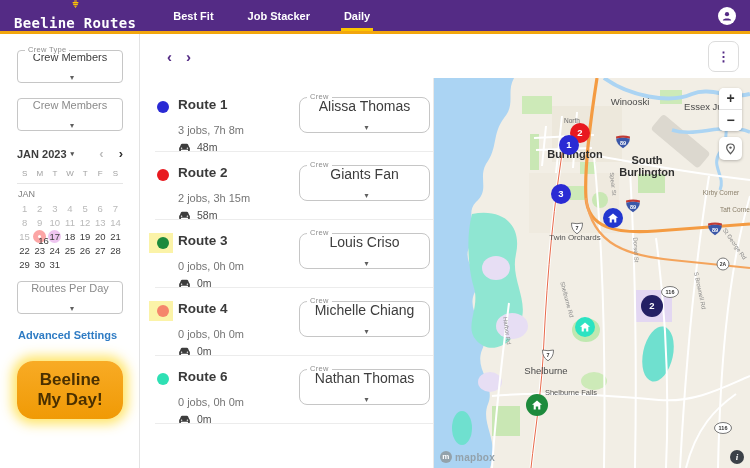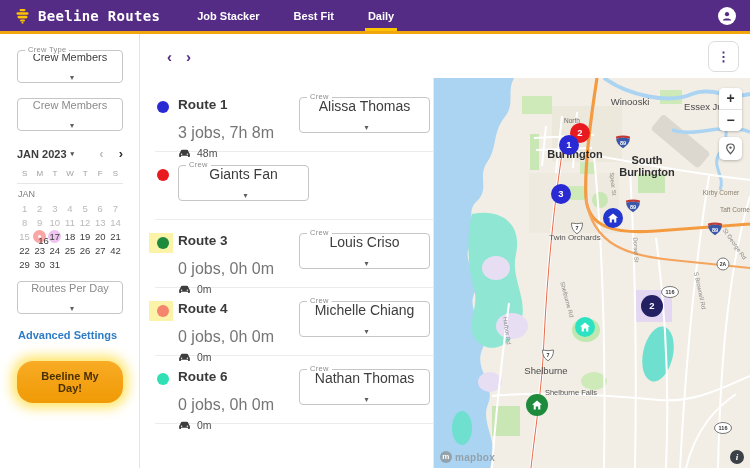--- a/index.html
+++ b/index.html
@@ -3,21 +3,21 @@
 <meta charset="utf-8">
 <style>
   * { margin:0; padding:0; box-sizing:border-box; }
   html,body { width:750px; height:468px; overflow:hidden; background:#fff;
     font-family:"Liberation Sans", sans-serif; }
   .app { width:750px; height:468px; display:flex; flex-direction:column; }
 
   
   header { height:34px; background:#542b85; border-bottom:3px solid #f2a60d;
     display:flex; align-items:stretch; padding:0 14px; flex:none; }
-  .logo { display:flex; align-items:center; gap:7px; margin-right:34px; }
+  .logo { display:flex; align-items:center; gap:7px; margin-right:34px;flex-direction:column; }
   .logo-text { color:#fff; font-weight:bold; font-size:14px; letter-spacing:.3px;
     font-family:"DejaVu Sans Mono", monospace; }
   .tabs { display:flex; gap:28px; }
   .tab { color:#fff; font-size:11px; font-weight:bold; display:flex; align-items:center;
     padding:0 3px; cursor:pointer; }
   .tab.active { box-shadow: inset 0 -3px 0 #fdc500; }
   .avatar { margin-left:auto; align-self:center; width:18px; height:18px; border-radius:50%;
     background:#fff; display:flex; align-items:center; justify-content:center; cursor:pointer; }
 
   
@@ -48,21 +48,21 @@
   .cal-month { font-size:9px; color:#7c7c7c; margin:3px 0 3px 1px; }
   .cal-grid { display:grid; grid-template-columns:repeat(7,1fr); row-gap:1px; }
   .day { width:13px; height:13px; line-height:13px; margin:0 auto; text-align:center;
     font-size:9.5px; color:#3c3c3c; border-radius:50%; cursor:pointer; }
   .day.muted { color:#b9b9b9; }
   .day.outlined { line-height:11px; border:5px solid #fca5a5; }
   .day.selected { background:#eec5f0; }
 
   .adv-link { display:block; font-size:11px; font-weight:bold; color:#2f7cc4; margin:4px 0 20px 1px; cursor:pointer; text-decoration:none; }
   .beeline-btn { display:block; margin:0 auto; border:none; border-radius:16px; padding:9px 15px;
-    background:linear-gradient(#f8ab25,#f09a05); color:#4a3000; font-size:11px; font-weight:bold;
+    background:linear-gradient(#f8ab25,#f09a05); color:#4a3000; font-size:17px; font-weight:bold;
     box-shadow:0 0 12px 5px rgba(255,226,88,.9); cursor:pointer; font-family:inherit; }
 
   
   .chev { color:#542b85; font-size:15px; font-weight:bold; padding:0 7px; cursor:pointer; }
   .datebar { background:#e1e1e1; border-radius:4px; display:flex; padding:3px; }
   .datetab { width:40px; text-align:center; font-size:10px; font-weight:bold; color:#3c3c3c;
     padding:6px 0; border-radius:4px; cursor:pointer; }
   .datetab.sel { background:#fff; box-shadow:0 0 3px rgba(0,0,0,.25); }
   .kebab { margin-left:auto; width:31px; height:31px; background:#fff; border:1px solid #dcdcdc;
     border-radius:7px; color:#542b85; font-size:13px; font-weight:bold; display:flex;
@@ -71,23 +71,23 @@
   
   .routes { width:294px; flex:none; border-right:1px solid #e9e9e9; padding:6px 0 0 15px; overflow:hidden; }
   .route-row { height:68px; display:flex; align-items:flex-start; gap:9px; padding:13px 6px 0 2px;
     border-bottom:1px solid #ececec; }
   .dot { width:12px; height:12px; border-radius:50%; margin-top:4px; flex:none; position:relative; }
   .dot.hl::before { content:""; position:absolute; left:-8px; top:-4px; width:24px; height:20px;
     background:#fbf3a8; z-index:-1; }
   .route-row { position:relative; z-index:0; }
   .route-info { width:112px; flex:none; }
   .route-name { font-size:13.5px; font-weight:bold; color:#3a3a3a; margin-bottom:4px; }
-  .route-sub { font-size:16px; color:#757575; margin-bottom:5px;margin-top:12px; }
+  .route-sub { font-size:11px; color:#757575; margin-bottom:5px;margin-top:12px; }
   .route-drive { font-size:10.5px; color:#4e4e4e; display:flex; align-items:center; gap:6px; }
-  .crew-select { width:131px; height:36px; margin:0; flex:none; }
+  .crew-select { width:131px; height:36px; margin:0; flex:none;border-radius:8px; }
   .crew-select .val { font-size:14px; }
 
   
   .map { flex:1; position:relative; overflow:hidden; background:#f2eee5; }
   .map svg.base { position:absolute; inset:0; width:100%; height:100%; display:block; }
   .map-controls { position:absolute; top:10px; right:8px; width:23px; display:flex; flex-direction:column; align-items:center; }
   .zoom-group { width:23px; background:#fff; border-radius:5px; box-shadow:0 1px 3px rgba(0,0,0,.25); overflow:hidden; }
   .zbtn { width:100%; height:21px; line-height:21px; text-align:center; font-size:14px; font-weight:bold;
     color:#333; cursor:pointer; background:#fff; border:none; display:block; font-family:inherit; }
   .zdiv { height:1px; background:#e2e2e2; }
@@ -112,22 +112,22 @@
       <svg width="17" height="16" viewBox="0 0 17 16">
         <rect x="5.5" y="1" width="6" height="2.2" rx="1.1" fill="#fdc500"></rect>
         <rect x="2.5" y="4.2" width="12" height="2.6" rx="1.3" fill="#fdc500"></rect>
         <rect x="3.5" y="7.8" width="10" height="2.6" rx="1.3" fill="#fdc500"></rect>
         <rect x="6" y="11.4" width="5" height="2.2" rx="1.1" fill="#fdc500"></rect>
         <rect x="7.6" y="13.9" width="1.8" height="1.6" fill="#fdc500"></rect>
       </svg>
       <span class="logo-text">Beeline Routes</span>
     </div>
     <nav class="tabs">
+        <div class="tab">Best Fit</div>
         <div class="tab">Job Stacker</div>
-        <div class="tab">Best Fit</div>
         <div class="tab active">Daily</div>
       </nav>
     <div class="avatar">
       <svg width="12" height="12" viewBox="0 0 12 12">
         <circle cx="6" cy="4.2" r="2.1" fill="#542b85"></circle>
         <path d="M1.8,10.4 C2.2,7.9 9.8,7.9 10.2,10.4 Z" fill="#542b85"></path>
       </svg>
     </div>
   </header>
 
@@ -184,21 +184,21 @@
             <span class="day">18</span>
             <span class="day">19</span>
             <span class="day">20</span>
             <span class="day">21</span>
             <span class="day">22</span>
             <span class="day">23</span>
             <span class="day">24</span>
             <span class="day">25</span>
             <span class="day">26</span>
             <span class="day">27</span>
-            <span class="day">42</span>
+            <span class="day">28</span>
             <span class="day">29</span>
             <span class="day">30</span>
             <span class="day">31</span>
           </div>
       </div>
 
       <div class="mselect muted">
         <span class="val">Routes Per Day</span>
         <span class="arr">▾</span>
       </div>
@@ -232,20 +232,32 @@
                 </div>
               </div>
               <div class="mselect crew-select">
                 <span class="flabel">Crew</span>
                 <span class="val">Alissa Thomas</span>
                 <span class="arr">▾</span>
               </div>
             </div>
             <div class="route-row">
               <span class="dot" style="background: rgb(232, 25, 31);"></span>
+              <div class="route-info">
+                <div class="route-name">Route 2</div>
+                <div class="route-sub">2 jobs, 3h 15m</div>
+                <div class="route-drive">
+                  <svg width="13" height="10" viewBox="0 0 16 12">
+                    <path d="M2.2,6.4 L3.6,2.9 Q4,1.9 5.1,1.9 L10.9,1.9 Q12,1.9 12.4,2.9 L13.8,6.4 Q14.6,6.7 14.6,7.6 L14.6,10.3 Q14.6,10.9 14,10.9 L12.9,10.9 Q12.3,10.9 12.3,10.3 L12.3,9.5 L3.7,9.5 L3.7,10.3 Q3.7,10.9 3.1,10.9 L2,10.9 Q1.4,10.9 1.4,10.3 L1.4,7.6 Q1.4,6.7 2.2,6.4 Z" fill="#3d3d3d"></path>
+                    <circle cx="4.4" cy="7.4" r="0.9" fill="#fff"></circle>
+                    <circle cx="11.6" cy="7.4" r="0.9" fill="#fff"></circle>
+                  </svg>
+                  <span>58m</span>
+                </div>
+              </div>
               <div class="mselect crew-select">
                 <span class="flabel">Crew</span>
                 <span class="val">Giants Fan</span>
                 <span class="arr">▾</span>
               </div>
             </div>
             <div class="route-row">
               <span class="dot hl" style="background: rgb(29, 138, 60);"></span>
               <div class="route-info">
                 <div class="route-name">Route 3</div>

